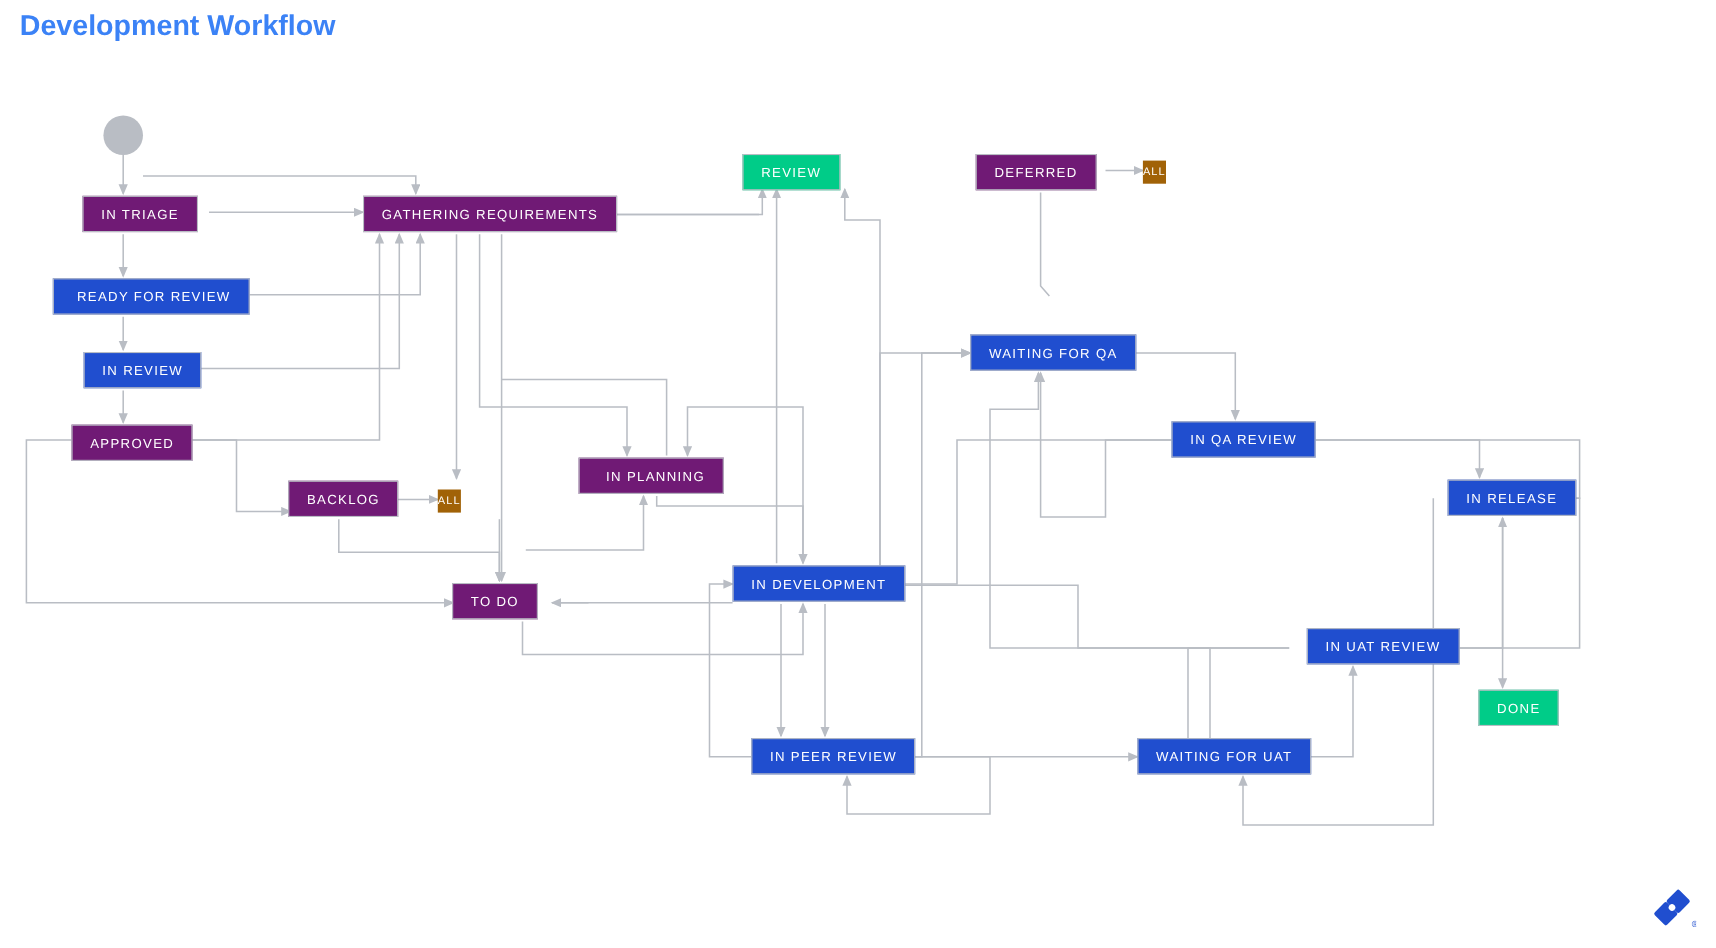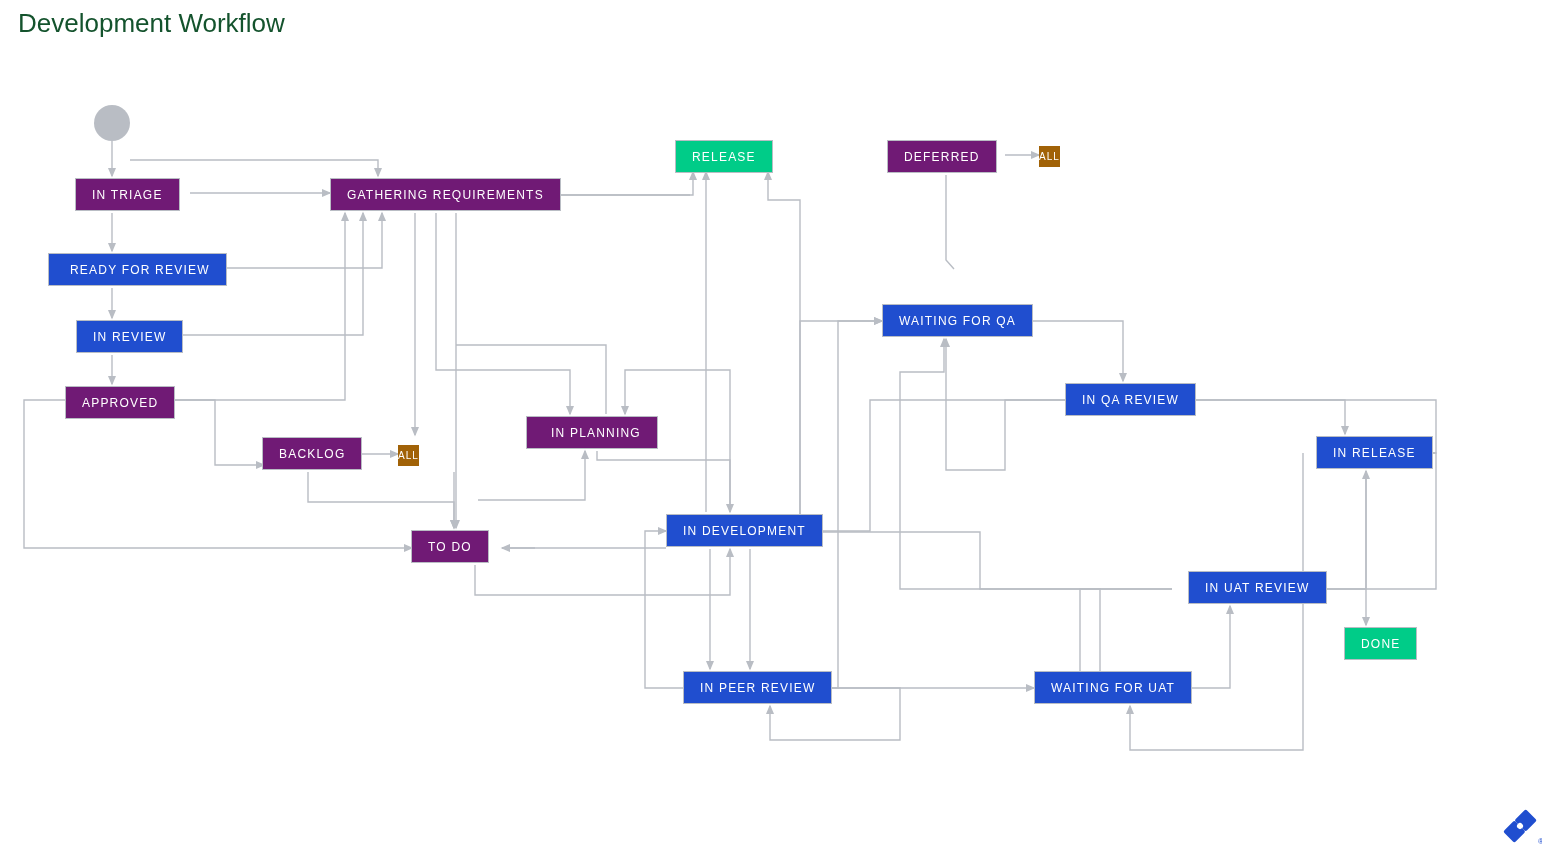--- a/index.html
+++ b/index.html
@@ -1,17 +1,17 @@
 <!DOCTYPE html>
 <html><head>
 <meta charset="utf-8">
 <style>
   html,body{margin:0;padding:0;background:#fff;font-family:-apple-system,BlinkMacSystemFont,"Segoe UI",Helvetica,Arial,sans-serif;}
   .canvas{position:relative;width:1560px;height:862px;}
-  .title{position:absolute;left:18px;top:8px;font-size:26px;font-weight:400;color:#14532d;}
+  .title{position:absolute;left:18px;top:8px;font-size:26px;font-weight:700;color:#3b82f6;}
   .node{position:absolute;box-sizing:border-box;padding:9px 16px 8px 16px;font-size:12px;letter-spacing:1.2px;color:#fff;border:1px solid #b9bdc4;white-space:nowrap;text-align:center;}
   .gray{background:#701a75;}
   .blue{background:#204ECF;}
   .green{background:#00CC88;}
   .tag{position:absolute;background:#a16207;color:#fff;font-size:10px;letter-spacing:1px;padding:5px 0;}
   .start{position:absolute;width:36px;height:36px;border-radius:50%;background:#b9bdc4;}
   svg.flows{position:absolute;left:0;top:0;width:1560px;height:862px;pointer-events:none;}
   .edge{stroke:#b9bdc4;stroke-width:1.4;fill:none;}
   .logo{position:absolute;right:18px;bottom:10px;}
 </style>
@@ -82,21 +82,21 @@
 
   <div id="nodes">
       <div class="node gray" style="left: 75px; top: 178px; text-align: right;">IN TRIAGE</div>
       <div class="node blue" style="left: 48px; top: 253px; padding-left: 21px;">READY FOR REVIEW</div>
       <div class="node blue" style="left: 76px; top: 320px;">IN REVIEW</div>
       <div class="node gray" style="left: 65px; top: 386px;">APPROVED</div>
       <div class="node gray" style="left: 330px; top: 178px;">GATHERING REQUIREMENTS</div>
       <div class="node gray" style="left: 262px; top: 437px;">BACKLOG</div>
       <div class="node gray" style="left: 411px; top: 530px;">TO DO</div>
       <div class="node gray" style="left: 526px; top: 416px; padding-left: 24px;">IN PLANNING</div>
-      <div class="node green" style="left: 675px; top: 140px;">RELEASE</div>
+      <div class="node green" style="left: 675px; top: 140px;">REVIEW</div>
       <div class="node blue" style="left: 666px; top: 514px;">IN DEVELOPMENT</div>
       <div class="node blue" style="left: 683px; top: 671px;">IN PEER REVIEW</div>
       <div class="node blue" style="left: 882px; top: 304px;">WAITING FOR QA</div>
       <div class="node blue" style="left: 1065px; top: 383px;">IN QA REVIEW</div>
       <div class="node blue" style="left: 1034px; top: 671px;">WAITING FOR UAT</div>
       <div class="node blue" style="left: 1172px; top: 571px; margin-left: 16px;">IN UAT REVIEW</div>
       <div class="node blue" style="left: 1316px; top: 436px;">IN RELEASE</div>
       <div class="node green" style="left: 1344px; top: 627px;">DONE</div>
       <div class="node gray" style="left: 887px; top: 140px;">DEFERRED</div>
     </div>

